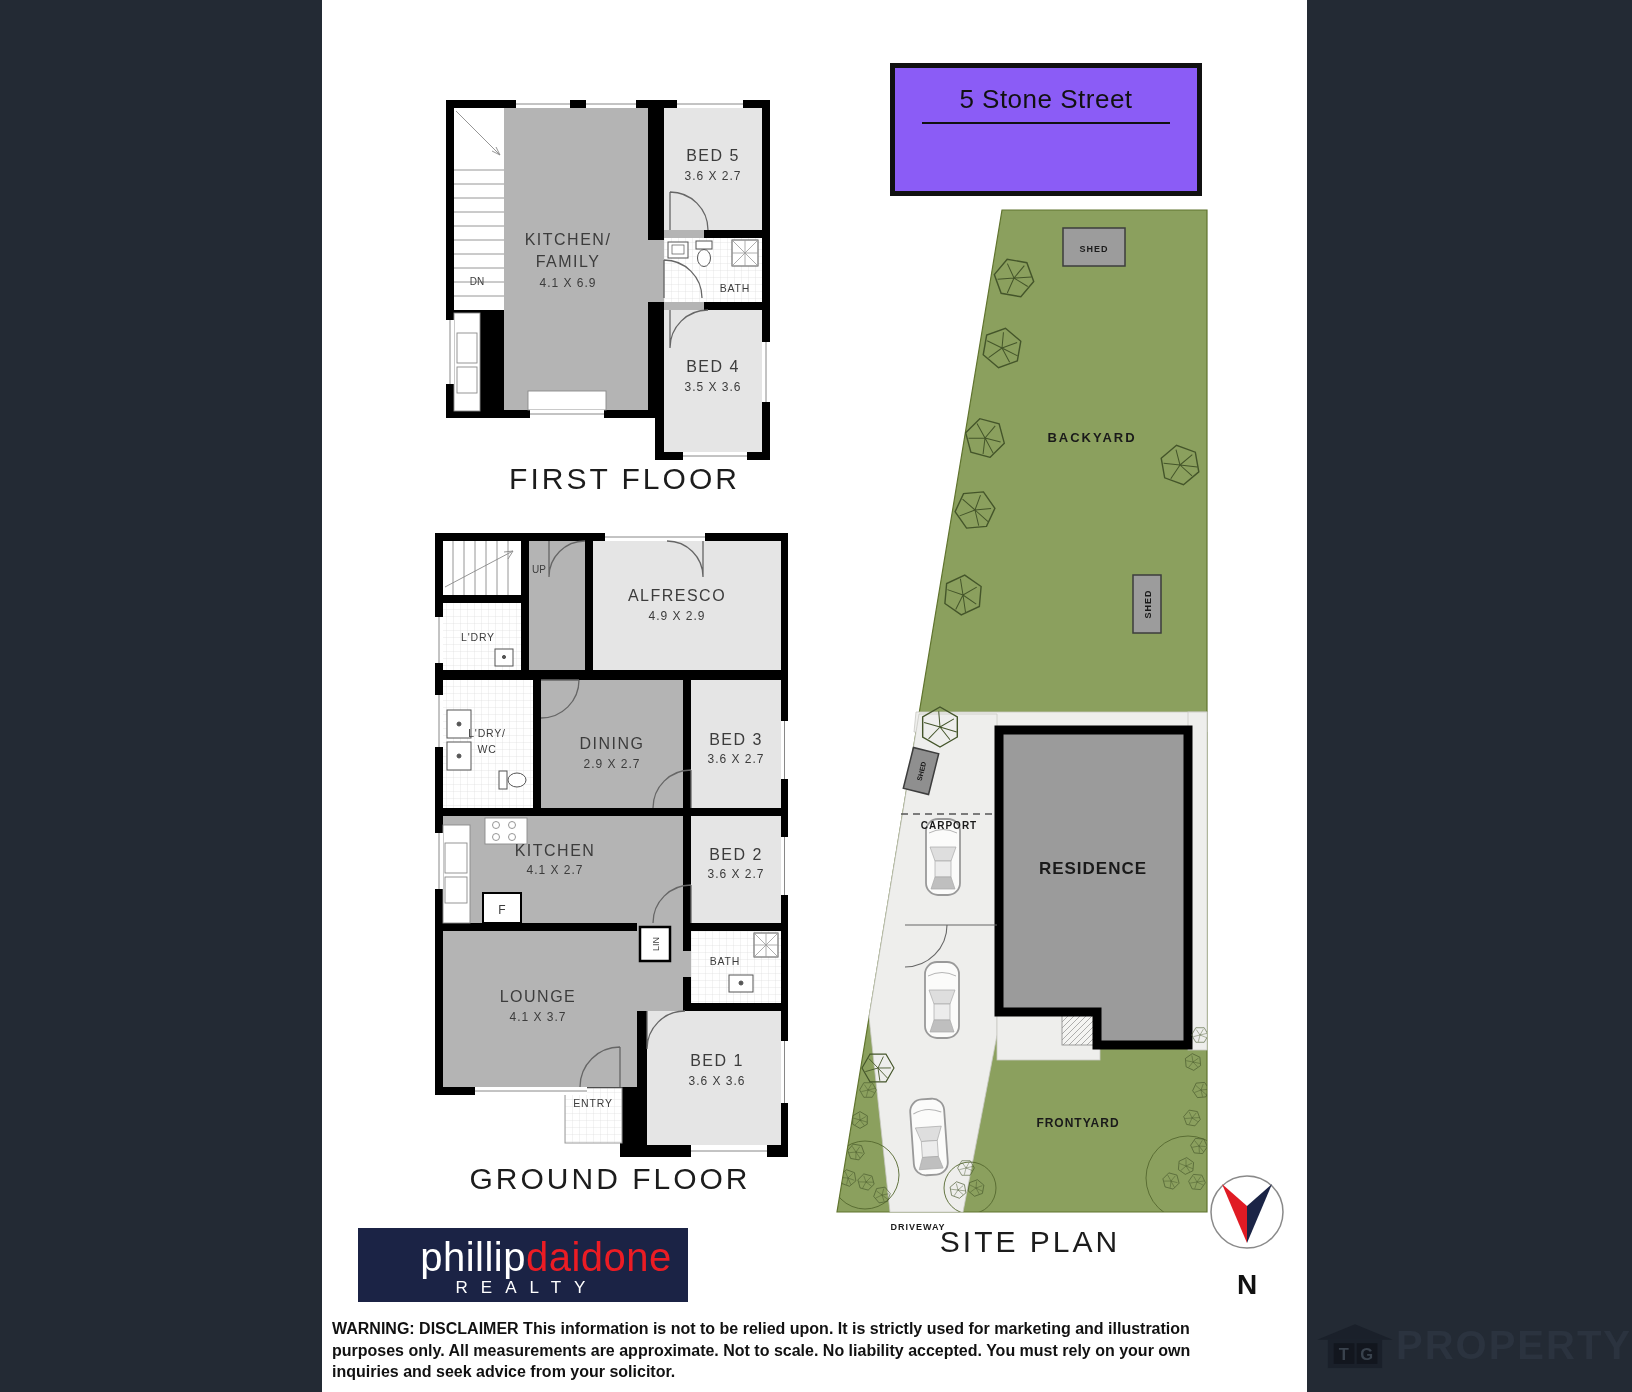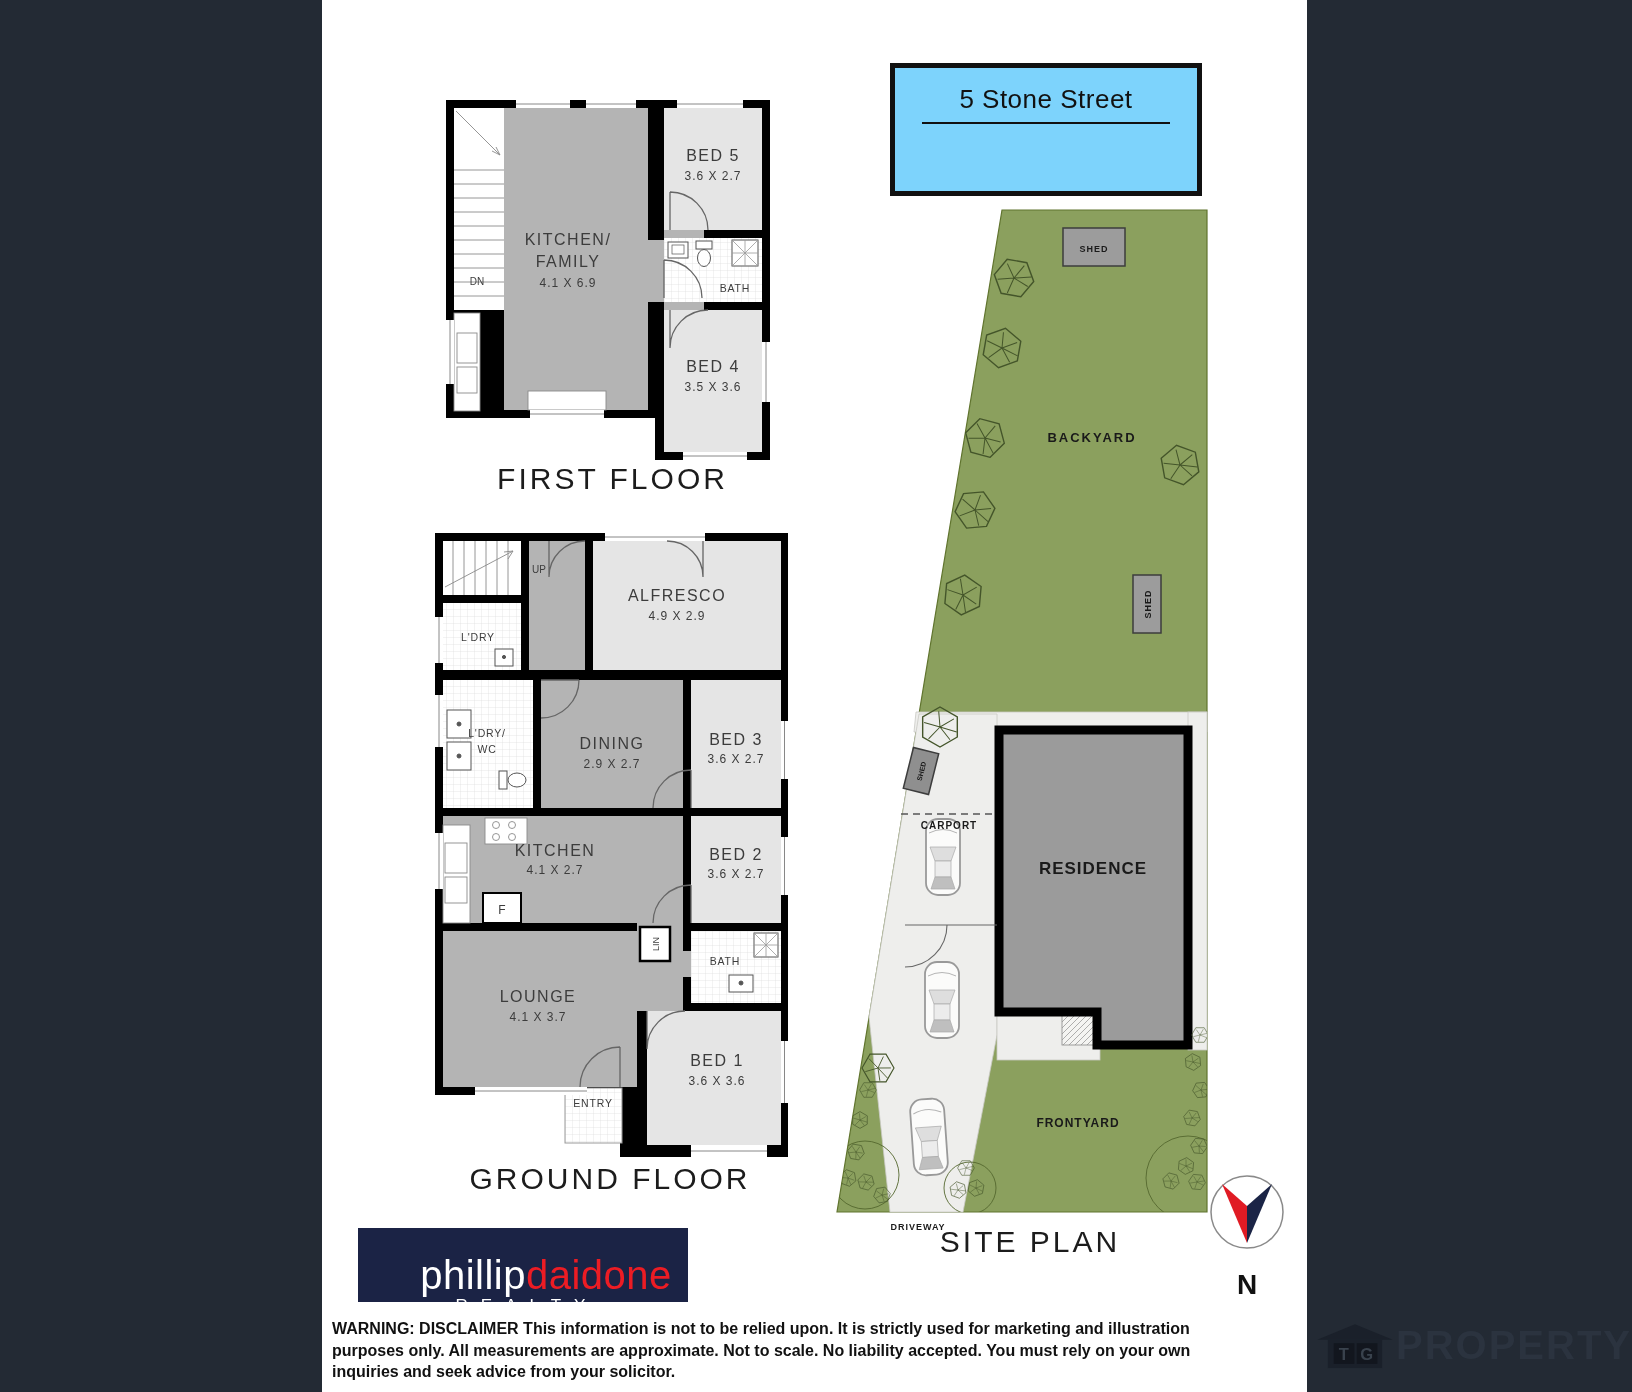--- a/index.html
+++ b/index.html
@@ -1,31 +1,31 @@
 <!DOCTYPE html>
 <html><head>
 <meta charset="utf-8">
 <style>
   html,body{margin:0;padding:0;background:#232a34;}
   .stage{position:relative;width:1632px;height:1392px;background:#232a34;overflow:hidden;
          font-family:"Liberation Sans", sans-serif;}
   .canvas{position:absolute;left:322px;top:0;width:985px;height:1392px;background:#ffffff;}
   .abs{position:absolute;}
   
-  .address-box{left:890px;top:63px;width:302px;height:123px;border:5px solid #111;background:#7dd3fc;text-align:center;}
+  .address-box{left:890px;top:63px;width:302px;height:123px;border:5px solid #111;background:#8b5cf6;text-align:center;}
   .address-line1{margin-top:16px;font-size:26px;color:#111;letter-spacing:.5px;}
   .address-rule{width:82%;margin:7px auto 4px auto;border-top:2.5px solid #111;}
   .address-line2{font-size:37px;color:#111;letter-spacing:.5px;}
   
   .plan-title{font-size:30px;letter-spacing:3px;color:#1c1c1c;text-align:center;font-weight:400;}
-  .title-first{left:440px;top:462px;width:345px;}
+  .title-first{left:452px;top:462px;width:345px;}
   .title-ground{left:425px;top:1162px;width:370px;}
   
   .logo-box{left:358px;top:1228px;width:330px;height:74px;background:#1b2345;text-align:center;}
-  .logo-main{font-size:40px;line-height:46px;margin-top:24px;letter-spacing:.5px;padding-left:46px;}
+  .logo-main{font-size:40px;line-height:46px;margin-top:6px;letter-spacing:.5px;padding-left:46px;}
   .logo-p1{color:#ffffff;}
   .logo-p2{color:#ec1c24;}
   .logo-tag{font-size:17px;color:#ffffff;letter-spacing:13px;margin-top:-2px;margin-left:8px;}
   
   .disclaimer{left:332px;top:1318px;width:905px;font-size:16px;font-weight:bold;color:#111;line-height:1.35;}
   
   .watermark{left:1316px;top:1298px;width:316px;height:94px;display:flex;align-items:center;}
   .wm-text{font-size:40px;font-weight:bold;color:#2b333f;letter-spacing:2px;margin-left:2px;}
   text{font-family:"Liberation Sans", sans-serif;fill:#3c3c3c;}
   .rname{font-size:16px;letter-spacing:1.5px;}

